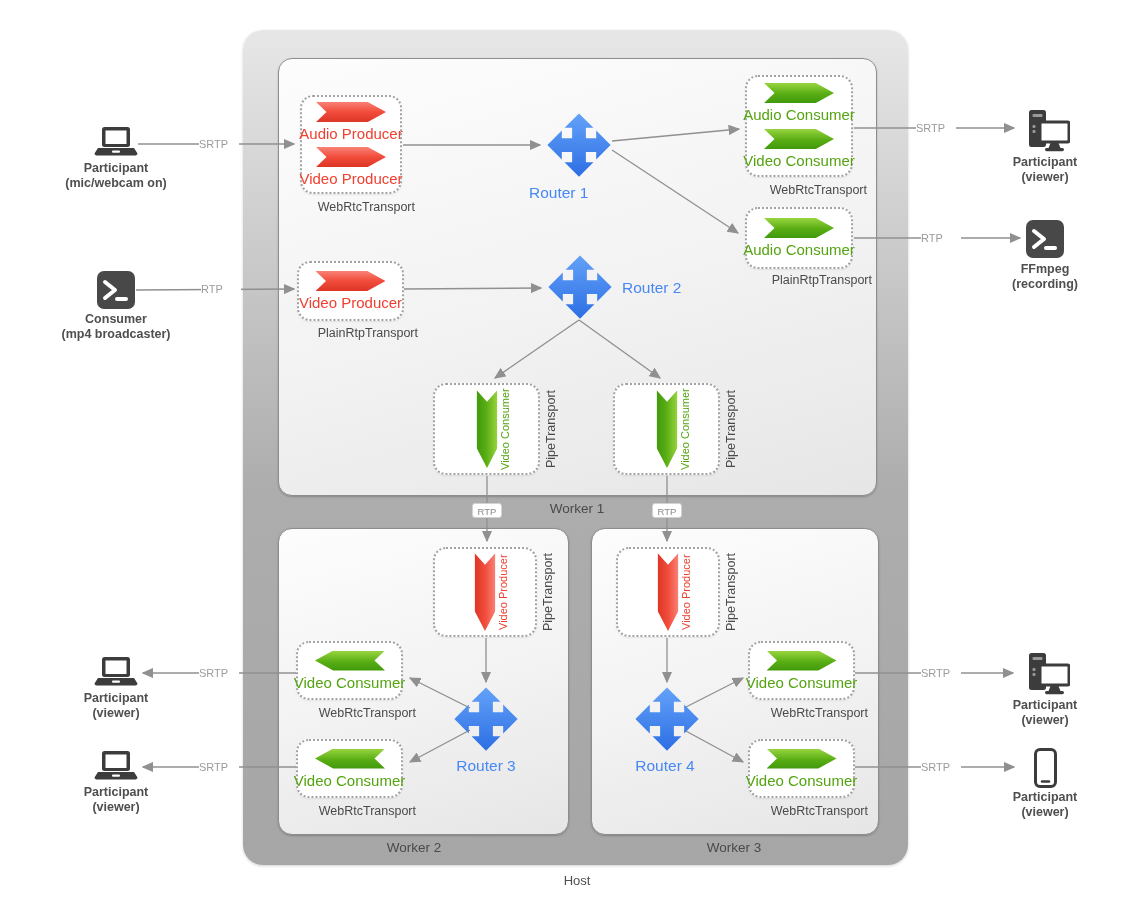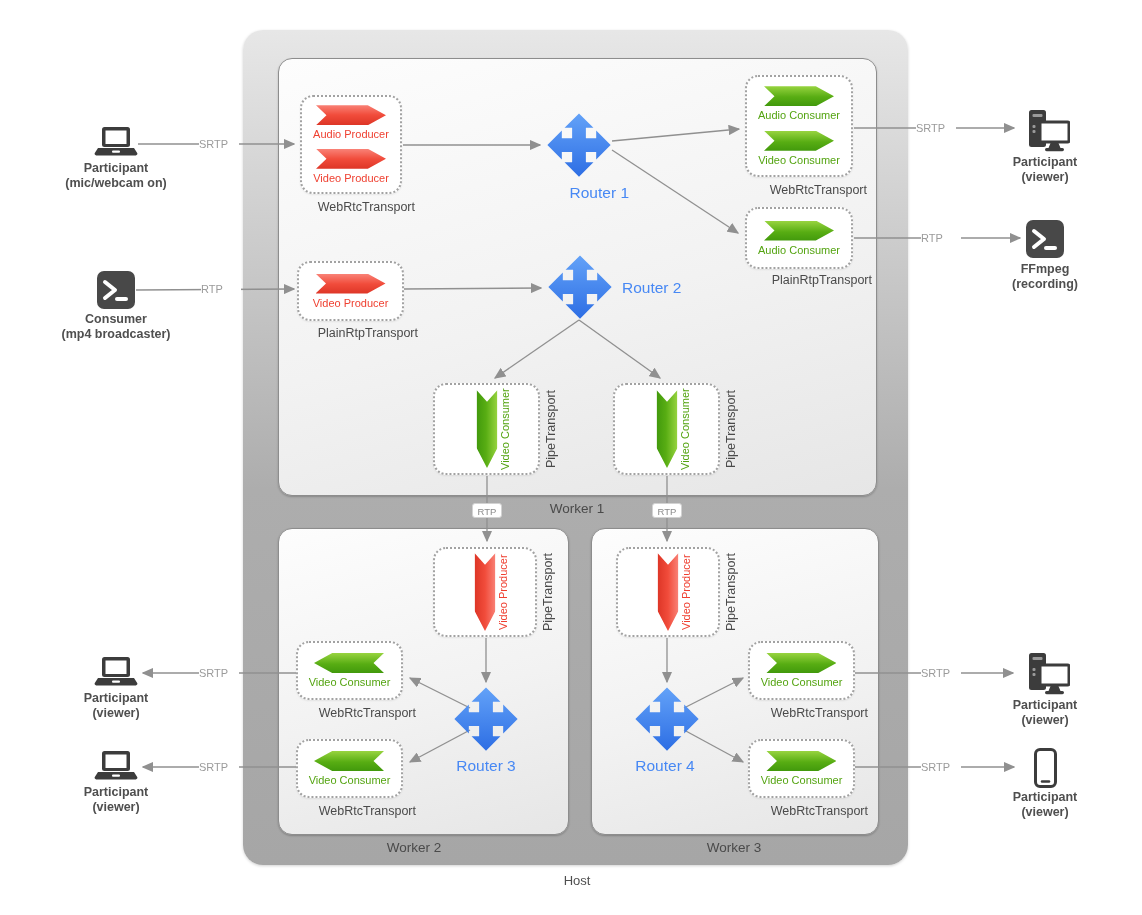--- a/index.html
+++ b/index.html
@@ -16,21 +16,21 @@
           box-shadow:0 1px 2px rgba(0,0,0,.22);}
   .w1{left:278px;top:58px;width:597px;height:436px;}
   .w2{left:278px;top:528px;width:289px;height:305px;}
   .w3{left:591px;top:528px;width:286px;height:305px;}
 
   
   .node{position:absolute;background:#fff;border:2px dotted #a2a2a2;border-radius:13px;
         display:flex;flex-direction:column;align-items:center;justify-content:space-evenly;
         box-shadow:0 1px 2px rgba(0,0,0,.07);box-sizing:border-box;}
   .item{display:flex;flex-direction:column;align-items:center;}
-  .item-label{font-size:11px;margin-top:3px;white-space:nowrap;}
+  .item-label{font-size:15px;margin-top:3px;white-space:nowrap;}
   .red-t{color:#ef4031;}
   .green-t{color:#54a411;}
 
   
   .banner{width:70px;height:20px;
           clip-path:polygon(0% 0%,74% 0%,100% 50%,74% 100%,0% 100%,15% 50%);}
   .banner.red{background:linear-gradient(180deg,#f98277 0%,#f14c3b 50%,#dd3526 100%);}
   .banner.green{background:linear-gradient(180deg,#98d440 0%,#58ad13 55%,#41990c 100%);}
   .banner.left{transform:scaleX(-1);}
   .pipe .banner{position:absolute;left:50%;top:50%;width:78px;height:21px;
@@ -199,21 +199,21 @@
     <div class="item">
       <div class="banner green"></div>
       <div class="item-label green-t">Video Consumer</div>
     </div>
   </div>
   <div class="caption" style="left:735px;top:804px;width:133px">WebRtcTransport</div>
 
   <svg class="router" viewBox="0 0 96 96" style="left:546px;top:112px">
     <path fill="url(#routerGrad)" d="M48 2 L69 23 L58 23 L58 38 L73 38 L73 27 L94 48 L73 69 L73 58 L58 58 L58 73 L69 73 L48 94 L27 73 L38 73 L38 58 L23 58 L23 69 L2 48 L23 27 L23 38 L38 38 L38 23 L27 23 Z"></path>
   </svg>
-  <div class="router-label" style="left:529px;top:184px;width:100px;text-align:right">Router 1</div>
+  <div class="router-label" style="left:529px;top:184px;width:100px;text-align:left">Router 1</div>
 
   <svg class="router" viewBox="0 0 96 96" style="left:547px;top:254px">
     <path fill="url(#routerGrad)" d="M48 2 L69 23 L58 23 L58 38 L73 38 L73 27 L94 48 L73 69 L73 58 L58 58 L58 73 L69 73 L48 94 L27 73 L38 73 L38 58 L23 58 L23 69 L2 48 L23 27 L23 38 L38 38 L38 23 L27 23 Z"></path>
   </svg>
   <div class="router-label" style="left:622px;top:279px">Router 2</div>
 
   <svg class="router" viewBox="0 0 96 96" style="left:453px;top:686px">
     <path fill="url(#routerGrad)" d="M48 2 L69 23 L58 23 L58 38 L73 38 L73 27 L94 48 L73 69 L73 58 L58 58 L58 73 L69 73 L48 94 L27 73 L38 73 L38 58 L23 58 L23 69 L2 48 L23 27 L23 38 L38 38 L38 23 L27 23 Z"></path>
   </svg>
   <div class="router-label" style="left:436px;top:757px;width:100px;text-align:center">Router 3</div>

